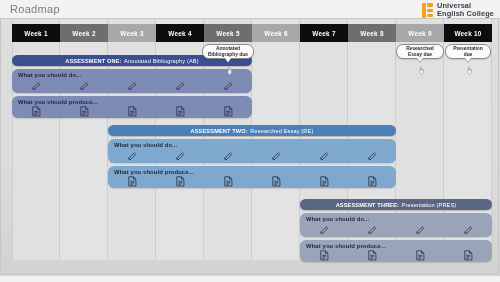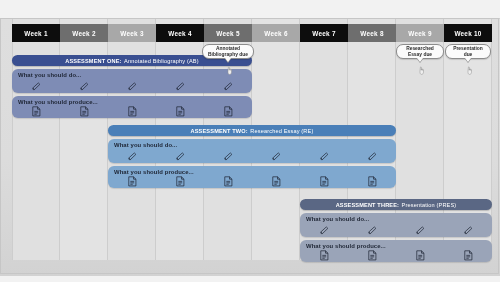--- a/index.html
+++ b/index.html
@@ -113,21 +113,34 @@
   .frame{
     position:absolute;left:0;top:18px;width:499px;height:256px;
     border:1px solid #c6c6c6;box-sizing:border-box;pointer-events:none;
   }
 </style>
 </head>
 <body>
 
 <div id="root">
 
-
+  <div class="page-title">Roadmap</div>
+
+  <div class="logo">
+    <div class="logo-mark">
+      <i class="a"></i>
+        <i class="b"></i>
+        <i class="c"></i>
+        <i class="d"></i>
+    </div>
+    <div class="logo-text">
+      <div>Universal</div>
+      <div>English College</div>
+    </div>
+  </div>
 
   <div class="canvas">
     <div class="grid" id="grid">
         <div class="gcol" style="left: 0px;"></div>
         <div class="gcol alt" style="left: 48px;"></div>
         <div class="gcol" style="left: 96px;"></div>
         <div class="gcol alt" style="left: 144px;"></div>
         <div class="gcol" style="left: 192px;"></div>
         <div class="gcol alt" style="left: 240px;"></div>
         <div class="gcol" style="left: 288px;"></div>

